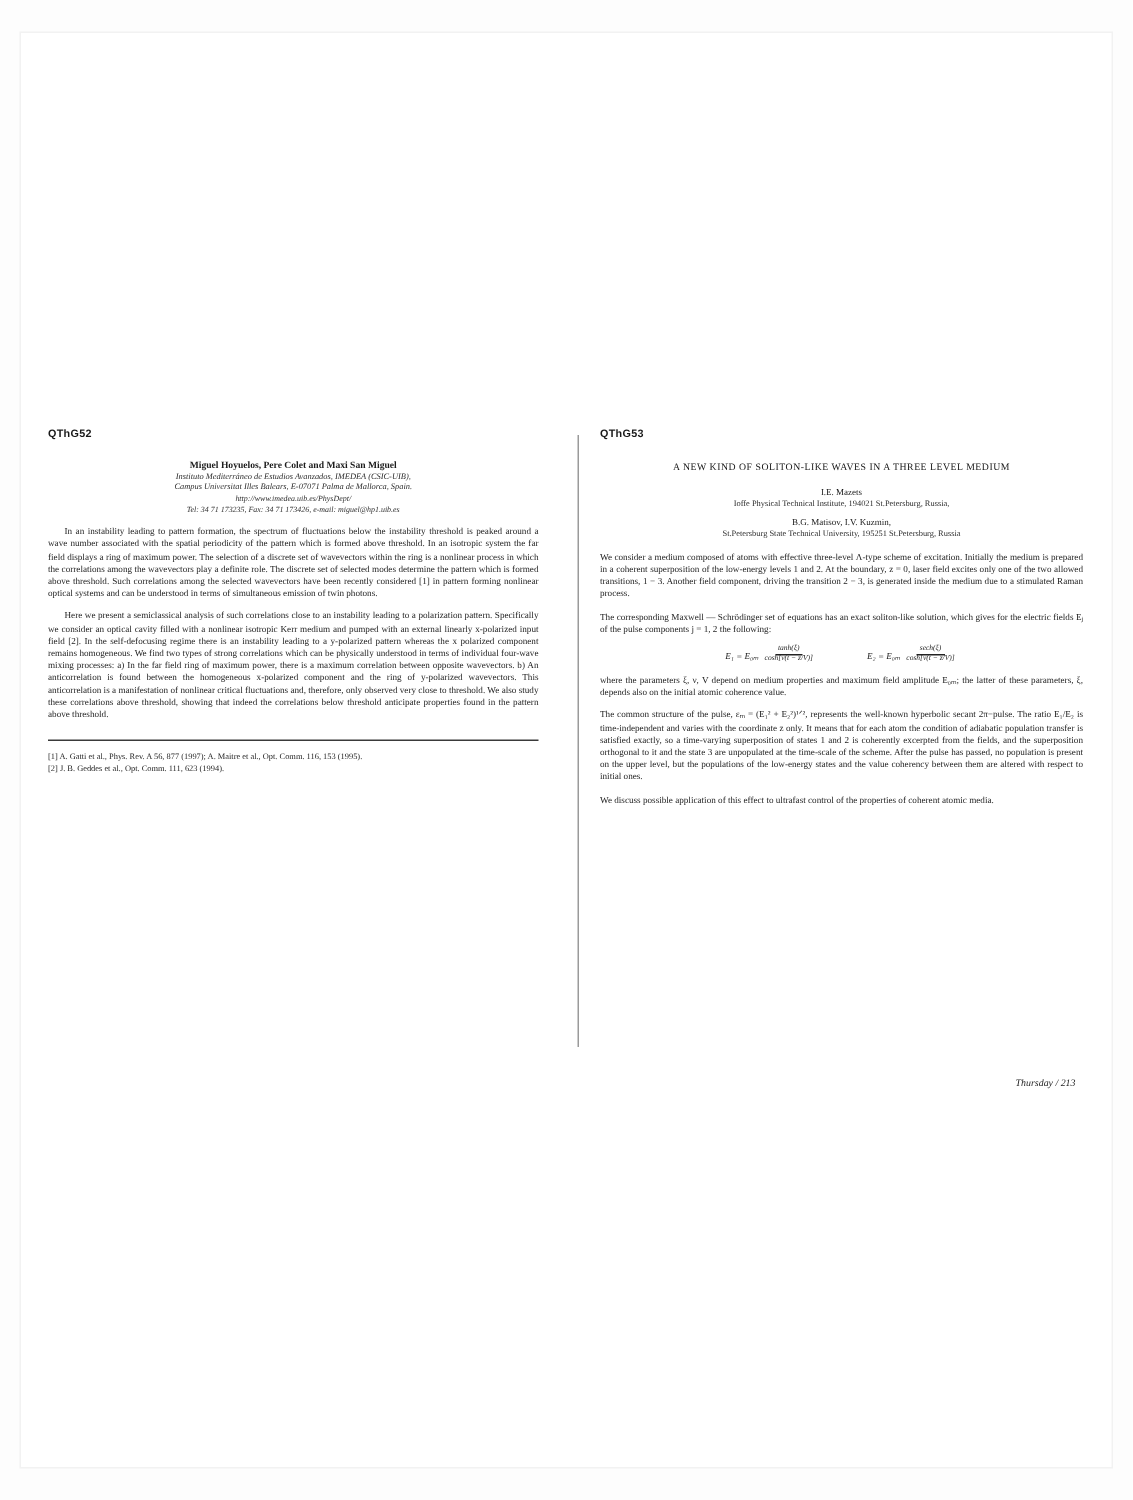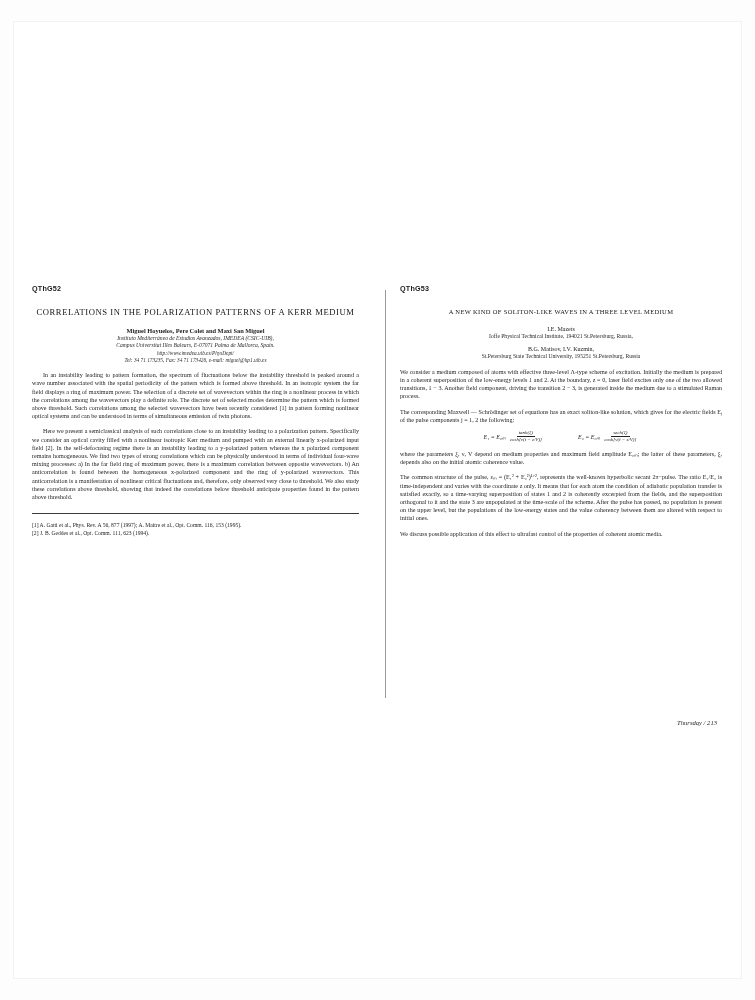--- a/index.html
+++ b/index.html
@@ -171,21 +171,20 @@
 
 <div class="scan-page">
   <div class="paper">
 
     <div class="col-divider"></div>
 
     <div class="columns">
 
       <div class="col col-left">
         <div class="session-code">QThG52</div>
-        <h1 class="paper-title">CORRELATIONS IN THE POLARIZATION PATTERNS OF A KERR MEDIUM</h1>
         <p class="authors">Miguel Hoyuelos, Pere Colet and Maxi San Miguel</p>
         <p class="affil">Instituto Mediterráneo de Estudios Avanzados, IMEDEA (CSIC-UIB),</p>
         <p class="affil">Campus Universitat Illes Balears, E-07071 Palma de Mallorca, Spain.</p>
         <p class="contact">http://www.imedea.uib.es/PhysDept/</p>
         <p class="contact">Tel: 34 71 173235, Fax: 34 71 173426, e-mail: miguel@hp1.uib.es</p>
 
         <p class="body-para">In an instability leading to pattern formation, the spectrum of fluctuations below the instability threshold is peaked around a wave number associated with the spatial periodicity of the pattern which is formed above threshold. In an isotropic system the far field displays a ring of maximum power. The selection of a discrete set of wavevectors within the ring is a nonlinear process in which the correlations among the wavevectors play a definite role. The discrete set of selected modes determine the pattern which is formed above threshold. Such correlations among the selected wavevectors have been recently considered [1] in pattern forming nonlinear optical systems and can be understood in terms of simultaneous emission of twin photons.</p>
         <p class="body-para">Here we present a semiclassical analysis of such correlations close to an instability leading to a polarization pattern. Specifically we consider an optical cavity filled with a nonlinear isotropic Kerr medium and pumped with an external linearly x-polarized input field [2]. In the self-defocusing regime there is an instability leading to a y-polarized pattern whereas the x polarized component remains homogeneous. We find two types of strong correlations which can be physically understood in terms of individual four-wave mixing processes: a) In the far field ring of maximum power, there is a maximum correlation between opposite wavevectors. b) An anticorrelation is found between the homogeneous x-polarized component and the ring of y-polarized wavevectors. This anticorrelation is a manifestation of nonlinear critical fluctuations and, therefore, only observed very close to threshold. We also study these correlations above threshold, showing that indeed the correlations below threshold anticipate properties found in the pattern above threshold.</p>
 
         <hr class="rule">

